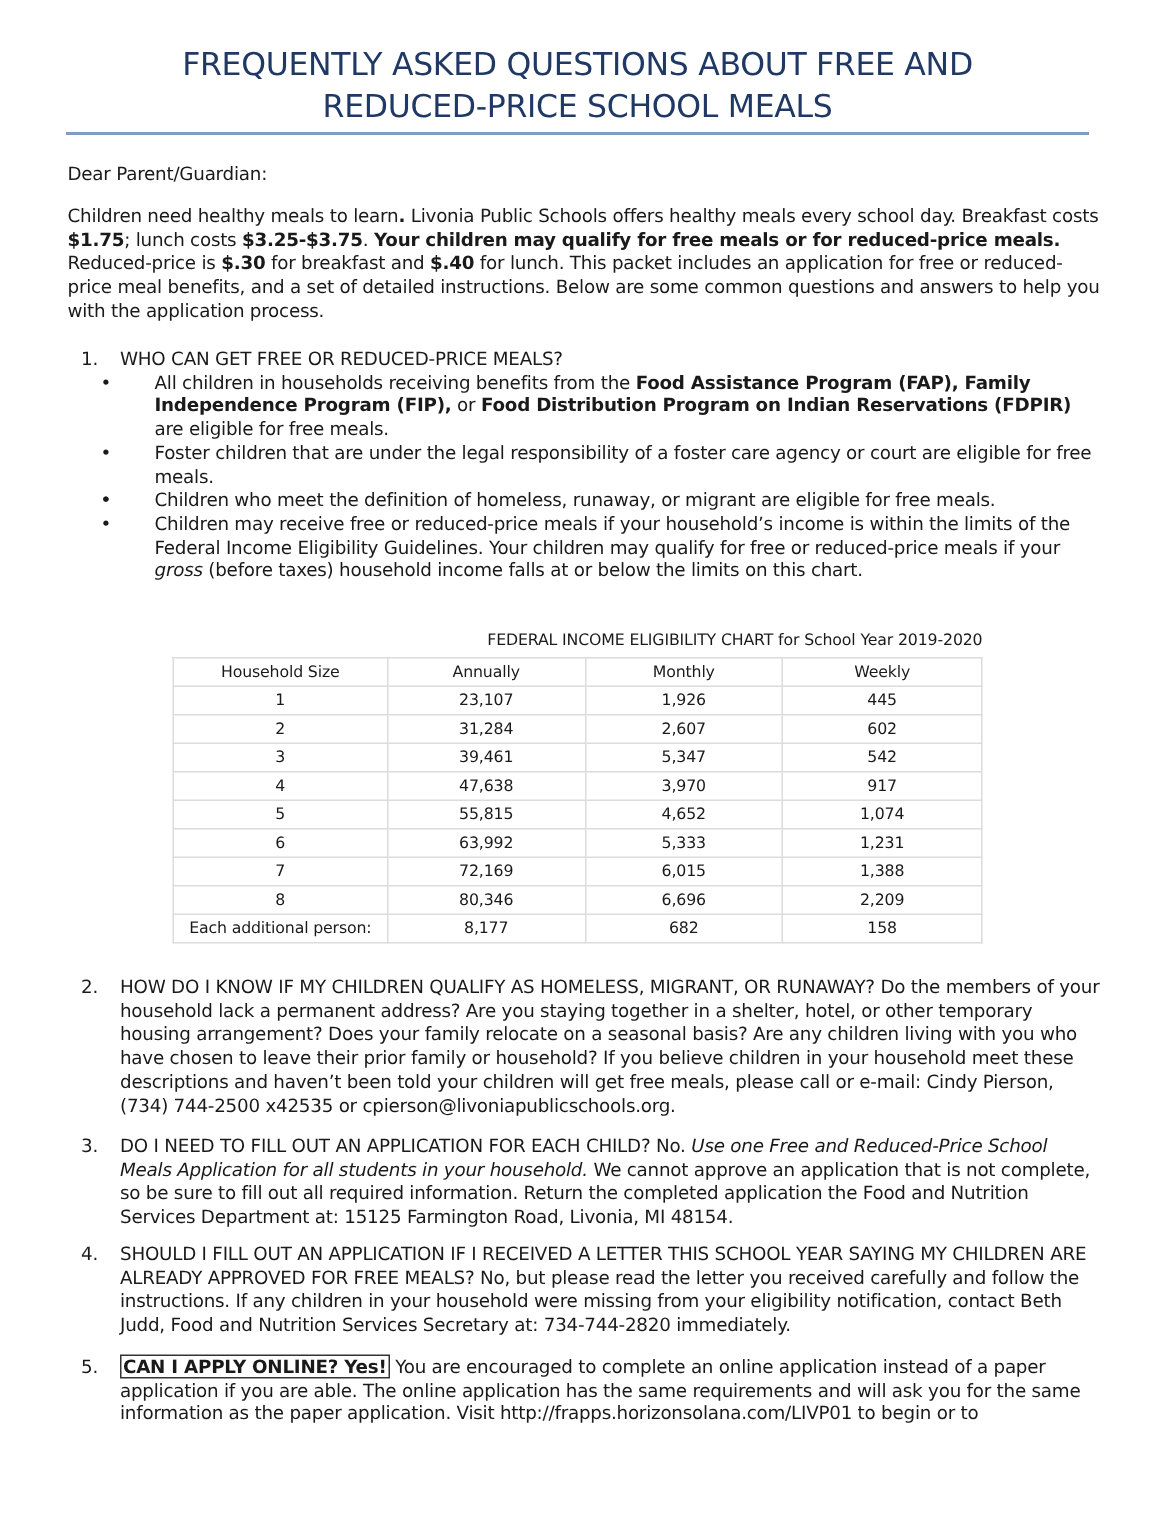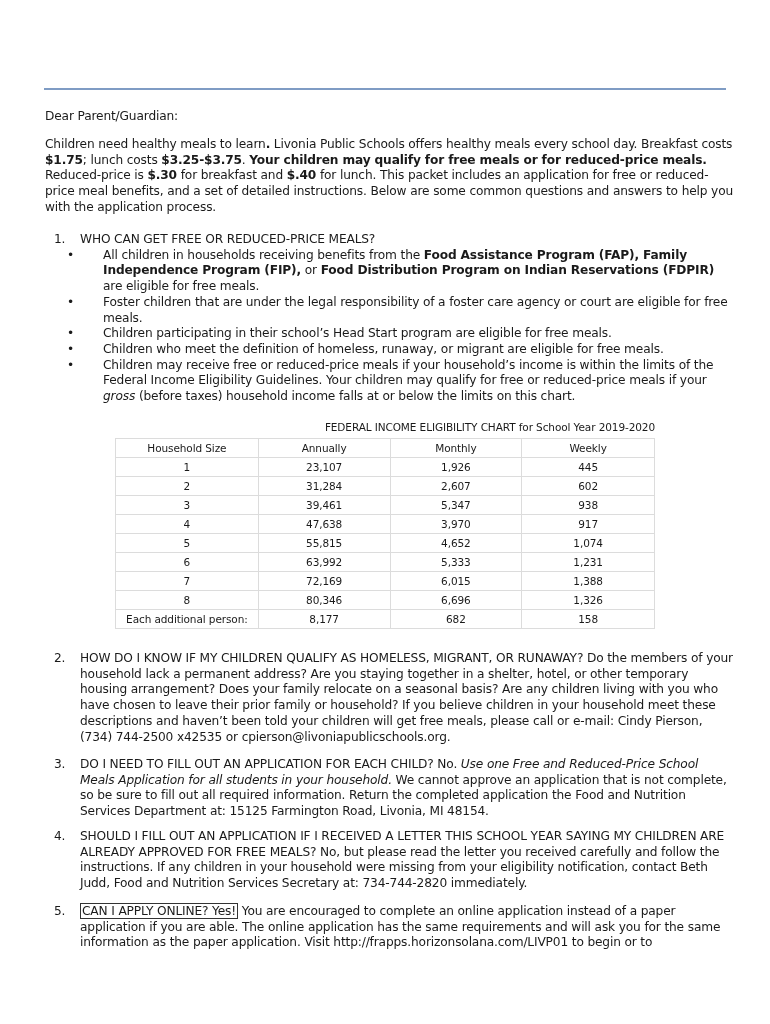--- a/index.html
+++ b/index.html
@@ -23,42 +23,46 @@
   ul.bullets li { position: relative; padding-left: 58px; }
   ul.bullets li .dot { position: absolute; left: 22px; top: 0; }
   .chart-title { position: absolute; left: 115px; top: 420px; width: 540px; text-align: right;
                  font-size: 10.5px; line-height: 14px; letter-spacing: -0.1px; }
   table.elig { position: absolute; left: 115px; top: 438px; width: 540px;
                border-collapse: collapse; font-size: 10.5px; letter-spacing: -0.1px; }
   table.elig td, table.elig th { border: 1.5px solid #dcdcdc; height: 16px; padding: 1px 2px;
                                  text-align: center; font-weight: normal; margin-top: 48px; }
   table.elig col.c1 { width: 143px; } table.elig col.c2 { width: 132px; }
   table.elig col.c3 { width: 132px; } table.elig col.c4 { width: 133px; }
-  .boxed { border: 1.5px solid #333; padding: 0 1px; font-weight: normal; }
+  .boxed { border: 1.5px solid #333; padding: 0 1px; font-weight: bold; }
   b { font-weight: bold; }
   i { font-style: italic; }
 </style>
 </head>
 <body>
 
 <div class="page">
 
+  <div class="title">
+    <div>FREQUENTLY ASKED QUESTIONS ABOUT FREE AND</div>
+    <div>REDUCED-PRICE SCHOOL MEALS</div>
+  </div>
   <div class="title-rule"></div>
 
   <div class="p greeting">Dear Parent/Guardian:</div>
 
   <div class="p intro"><span>Children need healthy meals to learn</span><b>.</b><span> Livonia Public Schools offers healthy meals every school day. Breakfast costs </span><b>$1.75</b><span>; lunch costs </span><b>$3.25-$3.75</b><span>. </span><b>Your children may qualify for free meals or for reduced-price meals.</b><span> Reduced-price is </span><b>$.30</b><span> for breakfast and </span><b>$.40</b><span> for lunch. This packet includes an application for free or reduced-price meal benefits, and a set of detailed instructions. Below are some common questions and answers to help you with the application process.</span></div>
 
   <div class="q" style="top:232px;">
     <span class="num">1.</span>
     <div class="body">WHO CAN GET FREE OR REDUCED-PRICE MEALS?</div>
     <ul class="bullets">
       <li><span class="dot">•</span><span>All children in households receiving benefits from the </span><b>Food Assistance Program (FAP), Family Independence Program (FIP),</b><span> or </span><b>Food Distribution Program on Indian Reservations (FDPIR)</b><span> are eligible for free meals.</span></li>
       <li><span class="dot">•</span><span>Foster children that are under the legal responsibility of a foster care agency or court are eligible for free meals.</span></li>
-      <li><span class="dot">•</span><span>Children participating in their school’s Head Start program are eligible for free meals.</span></li>
+      <li><span class="dot">•</span></li>
       <li><span class="dot">•</span><span>Children who meet the definition of homeless, runaway, or migrant are eligible for free meals.</span></li>
       <li><span class="dot">•</span><span>Children may receive free or reduced-price meals if your household’s income is within the limits of the Federal Income Eligibility Guidelines. Your children may qualify for free or reduced-price meals if your </span><i>gross</i><span> (before taxes) household income falls at or below the limits on this chart.</span></li>
     </ul>
   </div>
 
   <div class="chart-title">FEDERAL INCOME ELIGIBILITY CHART for School Year 2019-2020</div>
   <table class="elig">
     <colgroup>
         <col class="c1">
         <col class="c2">
@@ -81,21 +85,21 @@
     <tr>
           <td>2</td>
           <td>31,284</td>
           <td>2,607</td>
           <td>602</td>
         </tr>
     <tr>
           <td>3</td>
           <td>39,461</td>
           <td>5,347</td>
-          <td>938</td>
+          <td>542</td>
         </tr>
     <tr>
           <td>4</td>
           <td>47,638</td>
           <td>3,970</td>
           <td>917</td>
         </tr>
     <tr>
           <td>5</td>
           <td>55,815</td>
@@ -111,21 +115,21 @@
     <tr>
           <td>7</td>
           <td>72,169</td>
           <td>6,015</td>
           <td>1,388</td>
         </tr>
     <tr>
           <td>8</td>
           <td>80,346</td>
           <td>6,696</td>
-          <td>1,326</td>
+          <td>2,209</td>
         </tr>
     <tr>
           <td>Each additional person:</td>
           <td>8,177</td>
           <td>682</td>
           <td>158</td>
         </tr>
   </tbody>
     </table>
 

